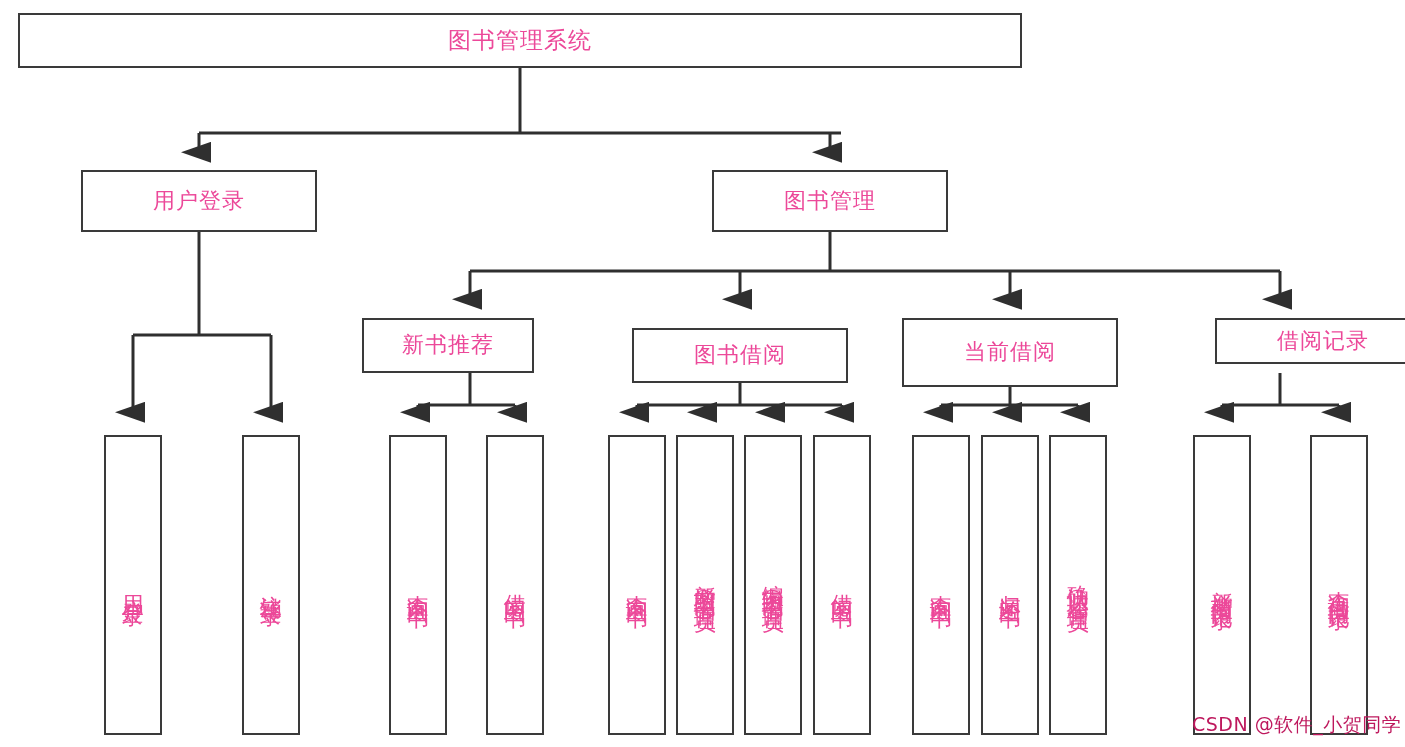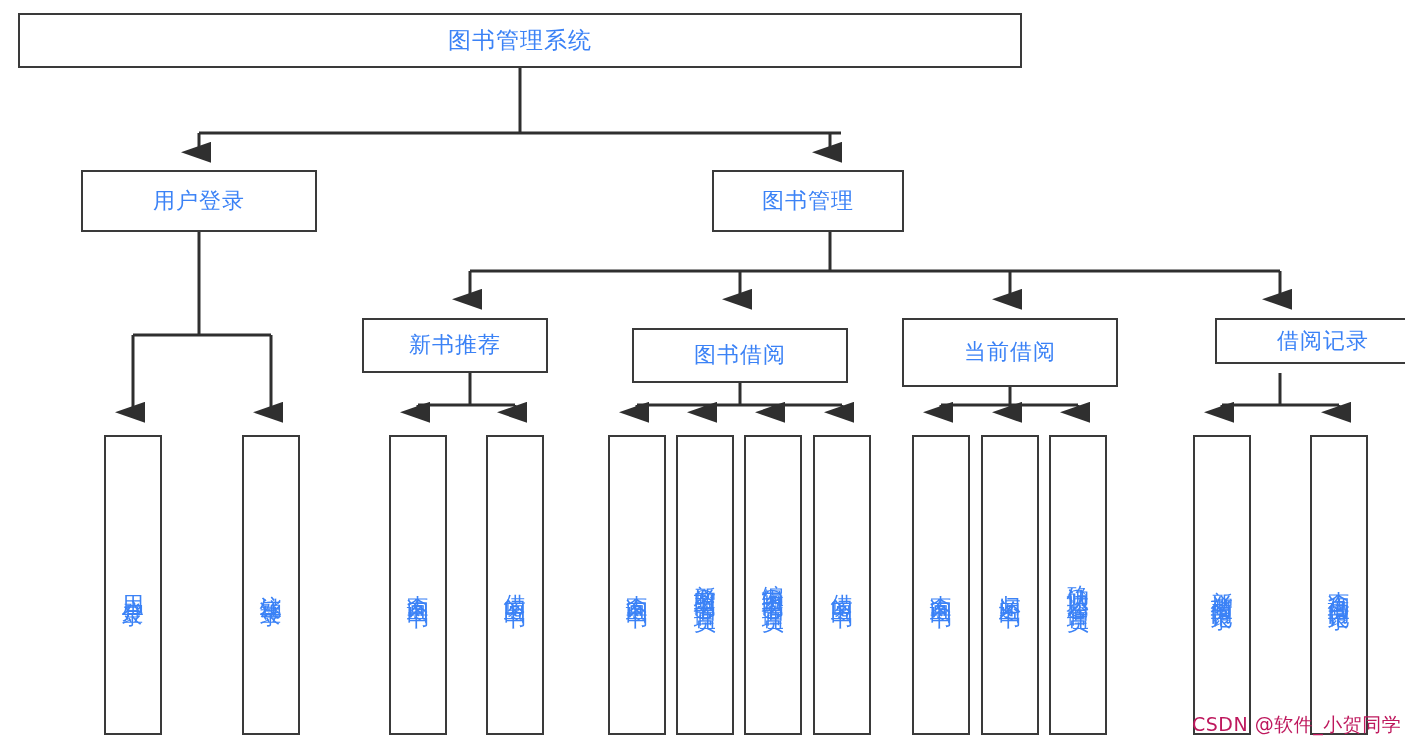--- a/index.html
+++ b/index.html
@@ -27,21 +27,21 @@
     pointer-events: none;
   }
   .node {
     position: absolute;
     box-sizing: border-box;
     background: #ffffff;
     border: 2.5px solid #3a3a3a;
     display: flex;
     align-items: center;
     justify-content: center;
-    color: #3b82f6;
+    color: #ec4899;
   }
   .node.horizontal .label {
     writing-mode: horizontal-tb;
     font-size: 22px;
     letter-spacing: 1px;
     line-height: 1.1;
     white-space: nowrap;
   }
   .node.vertical {
     align-items: center;
@@ -121,25 +121,25 @@
     </g>
   </svg>
 
   <div class="node horizontal root" style="left:18px; top:13px; width:1004px; height:55px;">
     <span class="label">图书管理系统</span>
   </div>
 
   <div class="node horizontal" style="left:81px; top:170px; width:236px; height:62px;">
     <span class="label">用户登录</span>
   </div>
-  <div class="node horizontal" style="left:712px; top:170px; width:192px; height:62px;">
+  <div class="node horizontal" style="left:712px; top:170px; width:236px; height:62px;">
     <span class="label">图书管理</span>
   </div>
 
-  <div class="node horizontal" style="left:362px; top:318px; width:186px; height:55px;">
+  <div class="node horizontal" style="left:362px; top:318px; width:172px; height:55px;">
     <span class="label">新书推荐</span>
   </div>
   <div class="node horizontal" style="left:632px; top:318px; width:216px; height:55px;margin-top:10px;">
     <span class="label">图书借阅</span>
   </div>
   <div class="node horizontal" style="left:902px; top:318px; width:216px; height:69px;">
     <span class="label">当前借阅</span>
   </div>
   <div class="node horizontal" style="left:1172px; top:318px; width:216px; height:46px;margin-left:43px;">
     <span class="label">借阅记录</span>

